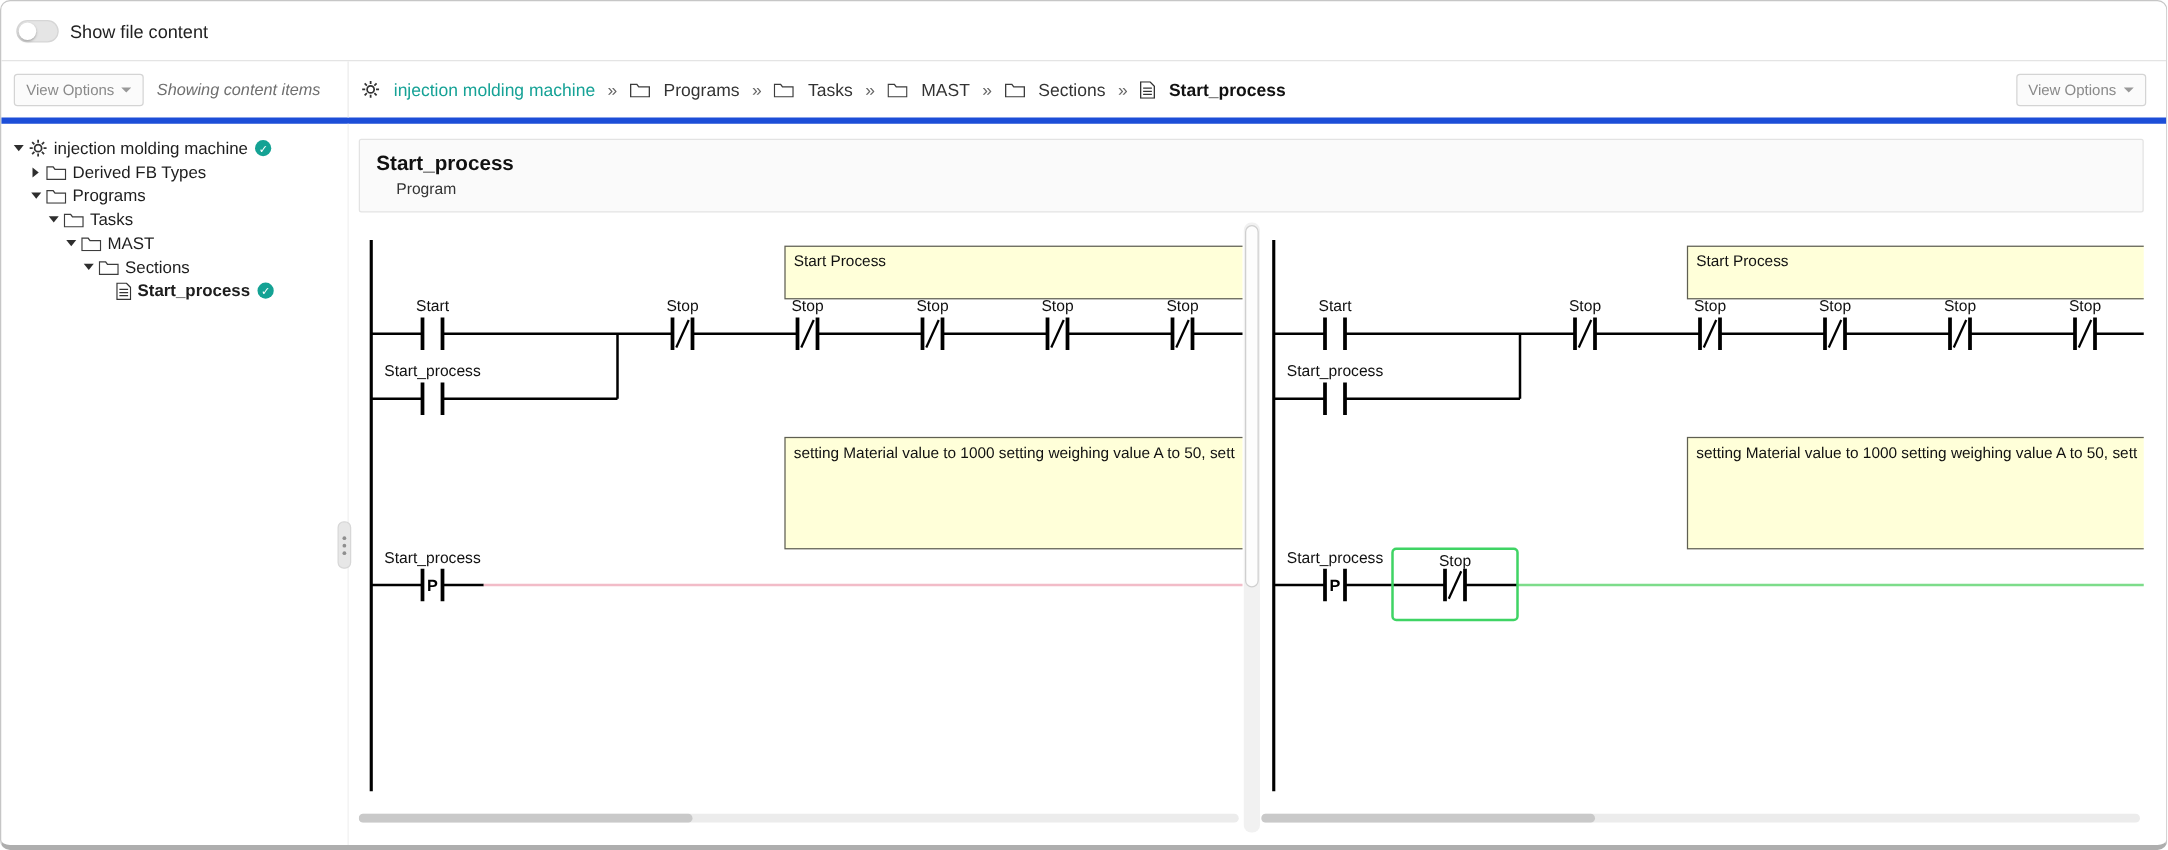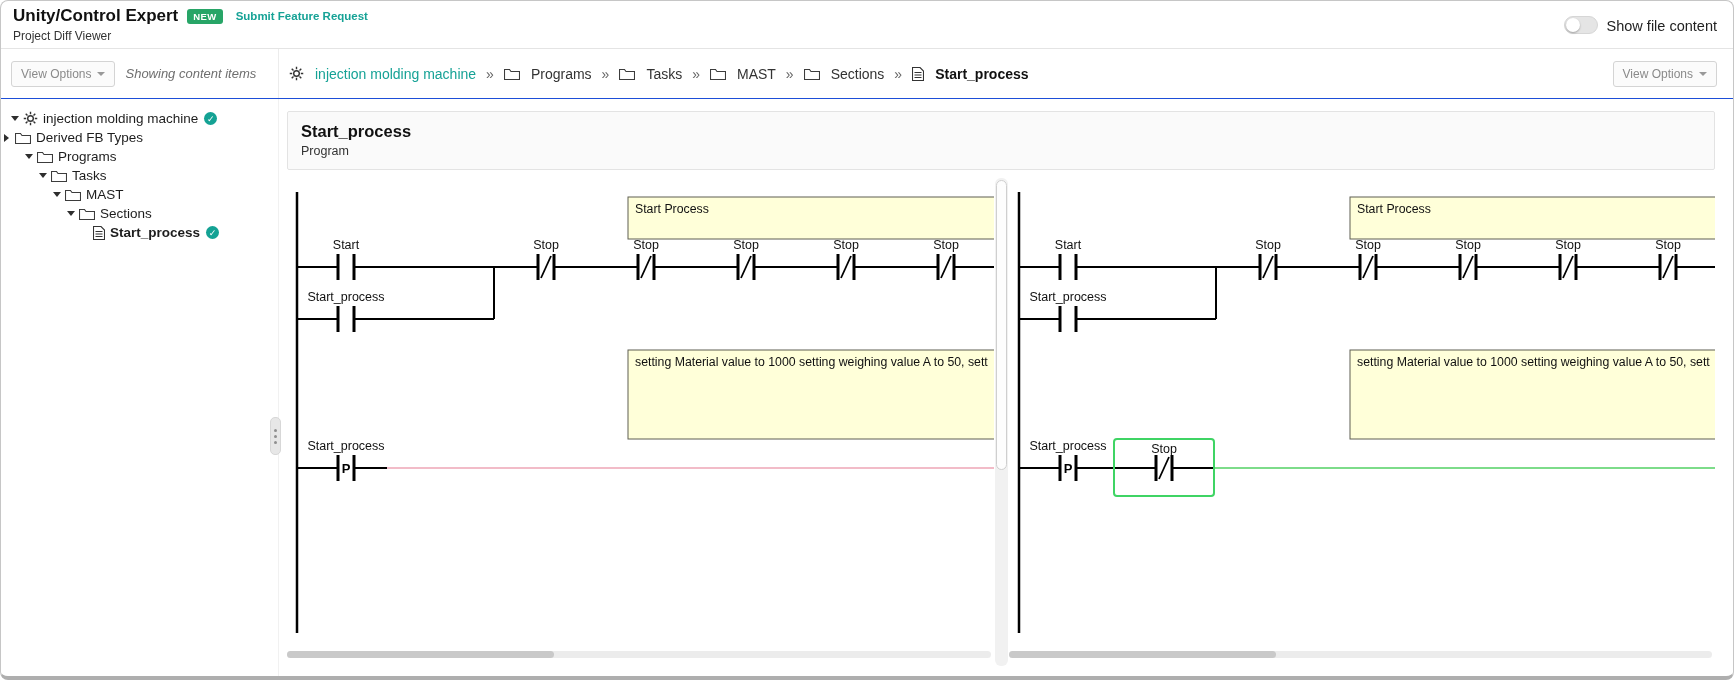--- a/index.html
+++ b/index.html
@@ -13,21 +13,21 @@
   .app-title{font-size:17px;font-weight:bold;color:#111;}
   .new-badge{background:#27a567;color:#fff;font-size:9.5px;font-weight:bold;padding:2px 6px;border-radius:3px;letter-spacing:.4px;}
   .feature-link{color:#16a296;font-size:11.5px;font-weight:bold;cursor:pointer;margin-left:4px;text-decoration:none;}
   .subtitle{font-size:12px;color:#333;margin-top:3px;}
   .hdr-right{display:flex;align-items:flex-end;gap:9px;}
   .toggle{width:34px;height:18px;border-radius:9px;background:#e5e5e5;border:1px solid #d6d6d6;position:relative;display:inline-block;cursor:pointer;}
   .knob{position:absolute;left:1px;top:1px;width:14px;height:14px;border-radius:50%;background:#fff;box-shadow:0 1px 2px rgba(0,0,0,.3);}
   .toggle-label{font-size:14.5px;color:#222;}
 
   
-  .toolbar{height:50px;flex:0 0 50px;display:flex;align-items:center;border-bottom:1px solid #1d4ed8;}
+  .toolbar{height:50px;flex:0 0 50px;display:flex;align-items:center;border-bottom:5px solid #1d4ed8;}
   .tb-left{width:278px;flex:0 0 278px;display:flex;align-items:center;gap:10px;padding:0 8px 0 10px;border-right:1px solid #ececec;height:100%;}
   .vo-btn{display:inline-flex;align-items:center;gap:6px;background:#fbfbfb;border:1px solid #d4d4d4;border-radius:3px;padding:5px 9px;font-size:12px;color:#8a8a8a;font-family:inherit;cursor:pointer;white-space:nowrap;}
   .tri-down{width:0;height:0;border-left:4px solid transparent;border-right:4px solid transparent;border-top:4px solid #999;display:inline-block;}
   .showing{font-size:13px;font-style:italic;color:#6f6f6f;white-space:nowrap;}
   .breadcrumb{flex:1;display:flex;align-items:center;gap:10px;padding-left:10px;font-size:14px;overflow:hidden;white-space:nowrap;}
   .bc-item{display:inline-flex;align-items:center;gap:6px;color:#333;cursor:pointer;}
   .bc-item .bc-label{color:#333;}
   .bc-item.link .bc-label{color:#16a296;}
   .bc-item.current .bc-label{font-weight:bold;color:#111;}
   .bc-sep{color:#666;font-size:14px;}
@@ -40,45 +40,37 @@
   .caret{width:11px;flex:0 0 11px;display:inline-flex;justify-content:center;align-items:center;margin-right:3px;}
   .caret.down::after{content:"";border-left:4px solid transparent;border-right:4px solid transparent;border-top:5px solid #2e2e2e;}
   .caret.right::after{content:"";border-top:4px solid transparent;border-bottom:4px solid transparent;border-left:5px solid #2e2e2e;}
   .icon{display:inline-flex;align-items:center;margin-right:5px;}
   .tree-label.bold{font-weight:bold;}
   .check{width:13px;height:13px;flex:0 0 13px;border-radius:50%;background:#14a294;color:#fff;font-size:9px;display:inline-flex;align-items:center;justify-content:center;margin-left:6px;}
 
   .main{flex:1;position:relative;min-width:0;}
   .panel-header{margin:12px 18px 0 8px;border:1px solid #e3e3e3;background:#fafafa;border-radius:2px;padding:10px 13px 11px;}
   .panel-title{font-size:16.5px;font-weight:bold;color:#111;}
-  .panel-sub{font-size:12.5px;color:#333;margin-top:3px;}
+  .panel-sub{font-size:12.5px;color:#333;margin-top:3px;margin-left:16px;}
   .diff-area{margin:8px 18px 0 8px;display:flex;height:488px;}
   .pane{flex:1;position:relative;overflow:hidden;min-width:0;}
   .pane svg{position:absolute;top:0;left:0;}
   .hscroll{position:absolute;left:0;right:3px;bottom:8px;height:7px;border-radius:4px;background:#ececec;}
   .hthumb{position:absolute;left:0;top:0;height:7px;width:38%;border-radius:4px;background:#c9c9c9;}
   .vscroll{flex:0 0 13px;margin:0 1px;background:#f1f1f1;border-radius:6px;position:relative;}
   .vthumb{position:absolute;left:1px;right:1px;top:2px;height:290px;background:#fdfdfd;border:1px solid #cfcfcf;border-radius:6px;}
   .splitter-handle{position:absolute;left:269px;top:318px;width:11px;height:38px;background:#e7e7e7;border:1px solid #d7d7d7;border-radius:5px;display:flex;flex-direction:column;align-items:center;justify-content:center;gap:3px;cursor:col-resize;z-index:5;}
   .splitter-handle i{width:3px;height:3px;border-radius:50%;background:#8f8f8f;}
 </style>
 </head>
 <body>
 
 <div class="window">
 
   <header class="app-header">
-    <div class="hdr-left">
-      <div class="hdr-row1">
-        <span class="app-title">Unity/Control Expert</span>
-        <span class="new-badge">NEW</span>
-        <a class="feature-link">Submit Feature Request</a>
-      </div>
-      <div class="subtitle">Project Diff Viewer</div>
-    </div>
     <div class="hdr-right">
       <span class="toggle">
           <span class="knob"></span>
         </span>
       <span class="toggle-label">Show file content</span>
     </div>
   </header>
 
   <div class="toolbar">
     <div class="tb-left">
@@ -162,21 +154,21 @@
               <svg width="15" height="15" viewBox="0 0 16 16">
                 <g stroke="#333" stroke-width="1.5" fill="none">
                   <circle cx="8" cy="8" r="3"></circle>
                   <path d="M8 .8v2.6M8 12.6v2.6M.8 8h2.6M12.6 8h2.6M2.9 2.9l1.9 1.9M11.2 11.2l1.9 1.9M13.1 2.9l-1.9 1.9M4.8 11.2l-1.9 1.9"></path>
                 </g>
               </svg>
             </span>
             <span class="tree-label">injection molding machine</span>
             <span class="check">✓</span>
           </div>
-          <div class="tree-row" style="">
+          <div class="tree-row" style="padding-left: 22px;">
             <span class="caret right"></span>
             <span class="icon">
               <svg width="16" height="13" viewBox="0 0 16 13">
                 <path d="M.5 12.5v-10h5l1.5 2h8.5v8z" fill="none" stroke="#3c3c3c" stroke-width="1.1"></path>
               </svg>
             </span>
             <span class="tree-label">Derived FB Types</span>
           </div>
           <div class="tree-row" style="padding-left: 22px;">
             <span class="caret down"></span>

